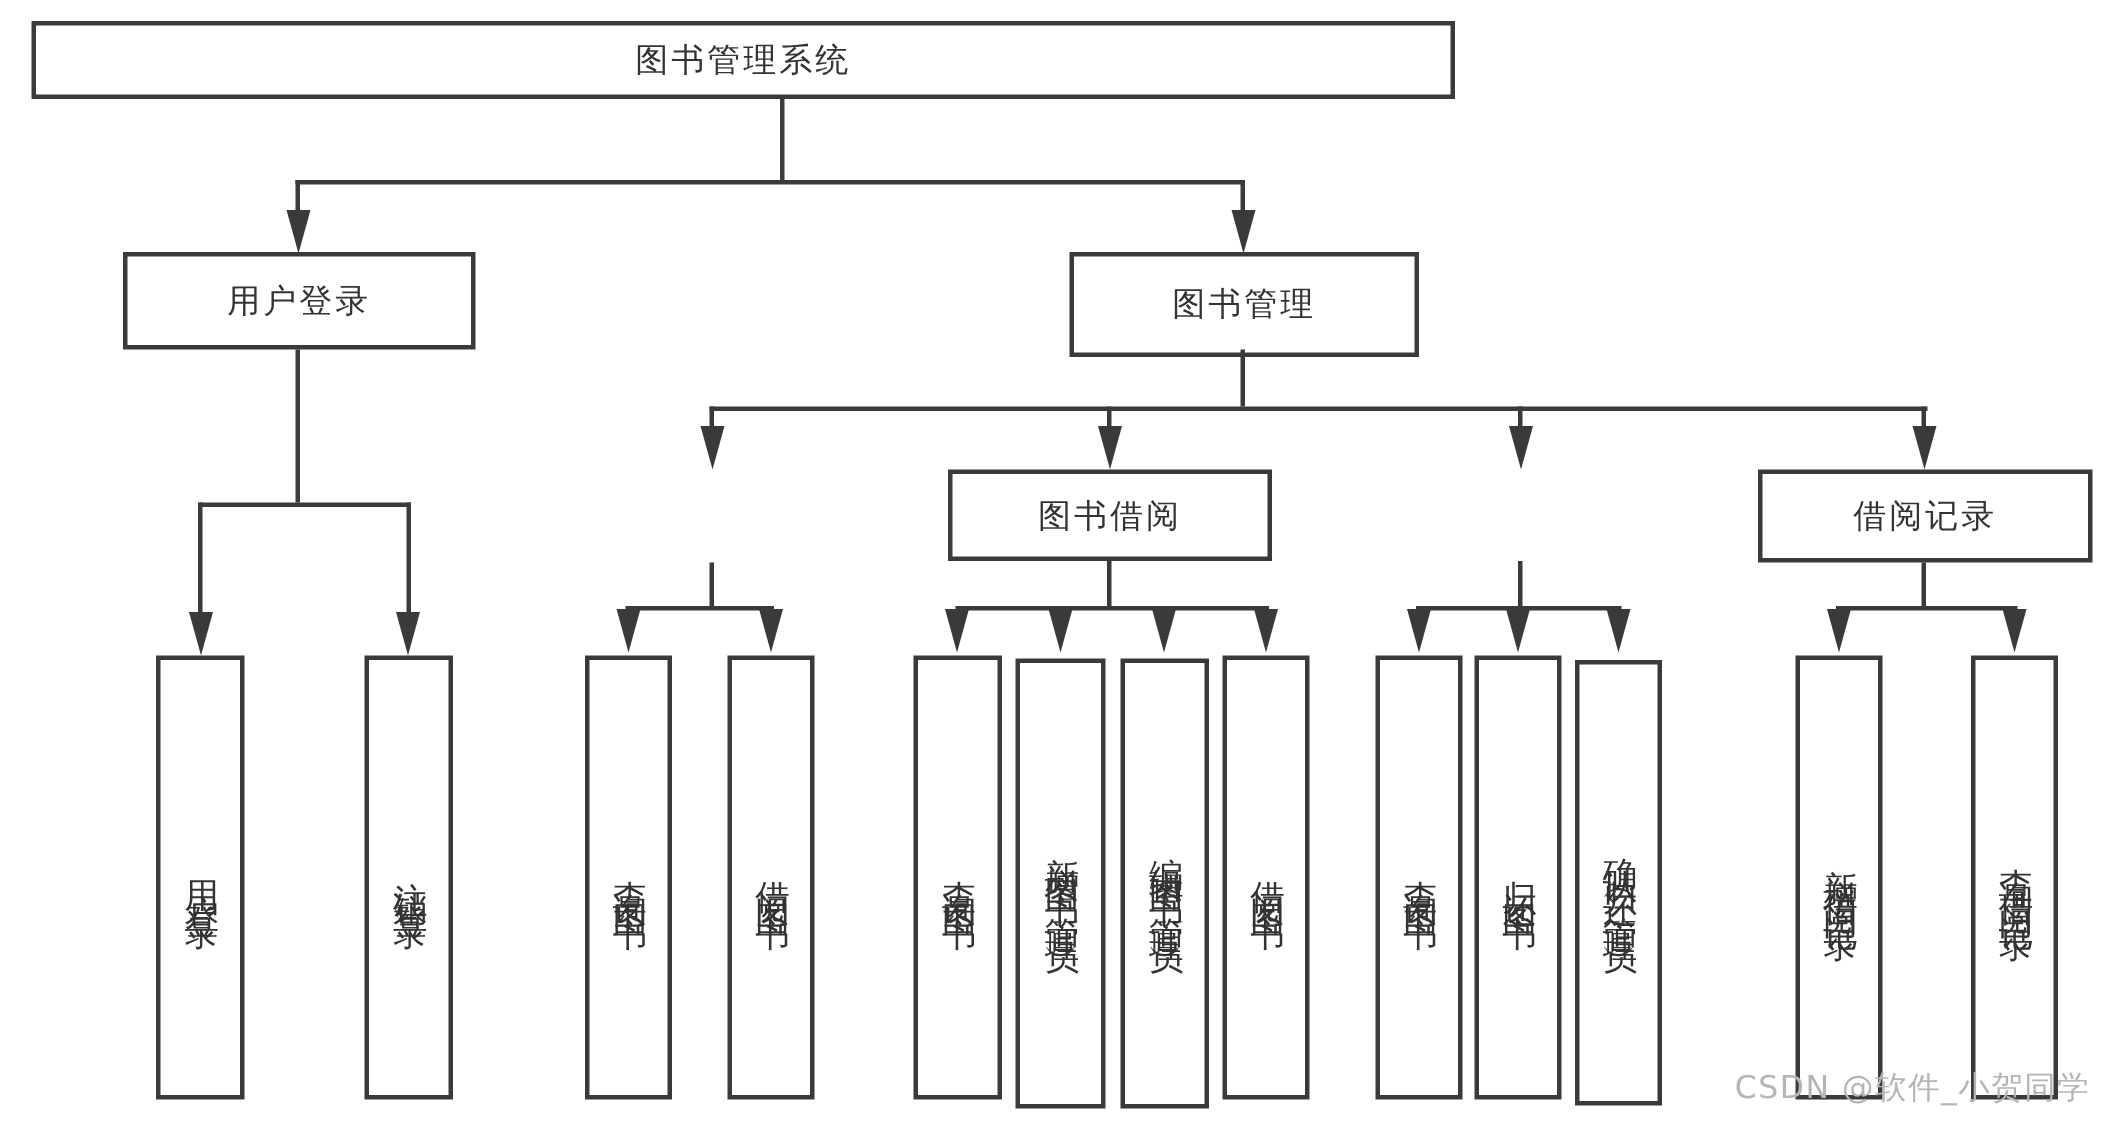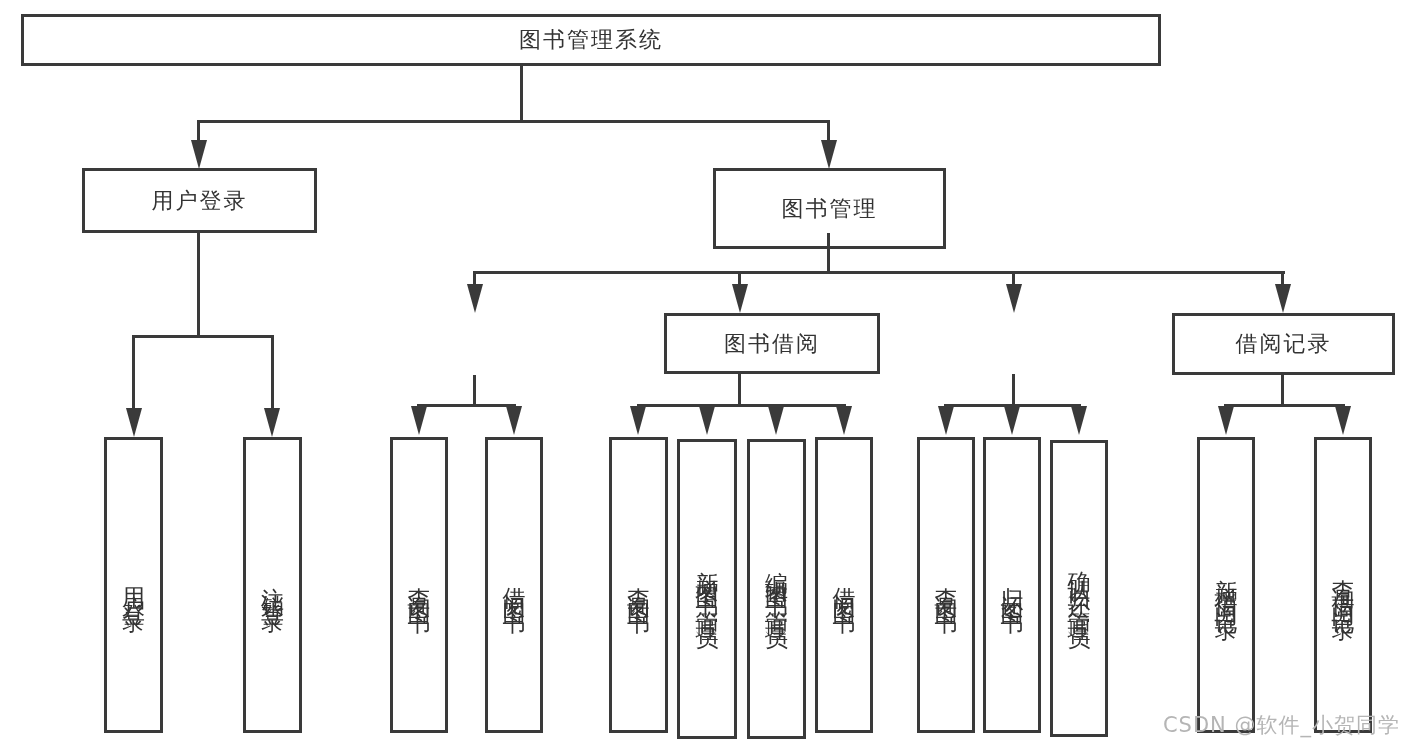--- a/index.html
+++ b/index.html
@@ -19,41 +19,41 @@
     font-size:23px;letter-spacing:8px;line-height:1;
   }
   .hl{position:absolute;height:3px;background:#3a3a3a;}
   .vl{position:absolute;width:3px;background:#3a3a3a;}
   .ah{
     position:absolute;width:0;height:0;
     border-left:8px solid transparent;border-right:8px solid transparent;
     border-top:29px solid #3a3a3a;
   }
   .watermark{
-    position:absolute;left:1150px;top:711px;width:250px;text-align:right;
+    position:absolute;left:1150px;top:711px;width:250px;text-align:center;
     font-size:21px;color:#b5b5b5;letter-spacing:1px;z-index:5;white-space:nowrap;
   }
 </style>
 </head>
 <body>
 
 <div class="canvas">
 
-  <div class="node" style="left:21px;top:14px;width:1140px;height:52px">
+  <div class="node" style="left:21px;top:14px;width:949px;height:52px">
     <span class="lbl">图书管理系统</span>
   </div>
 
   <div class="node" style="left:82px;top:168px;width:235px;height:65px">
     <span class="lbl">用户登录</span>
   </div>
-  <div class="node" style="left:713px;top:168px;width:233px;height:81px">
+  <div class="node" style="left:713px;top:168px;width:233px;height:70px">
     <span class="lbl">图书管理</span>
   </div>
 
-  <div class="node" style="left:664px;top:313px;width:216px;height:61px">
+  <div class="node" style="left:632px;top:313px;width:216px;height:61px">
     <span class="lbl">图书借阅</span>
   </div>
   <div class="node" style="left:1172px;top:313px;width:223px;height:62px">
     <span class="lbl">借阅记录</span>
   </div>
 
   <div class="node vnode" style="left:104px;top:437px;width:59px;height:296px">
     <span class="lbl">用户登录</span>
   </div>
   <div class="node vnode" style="left:243px;top:437px;width:59px;height:296px">

